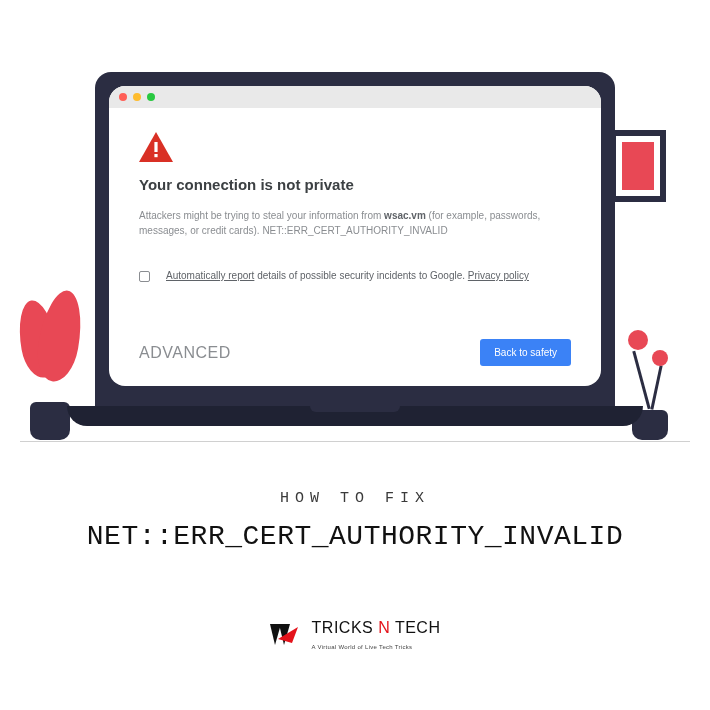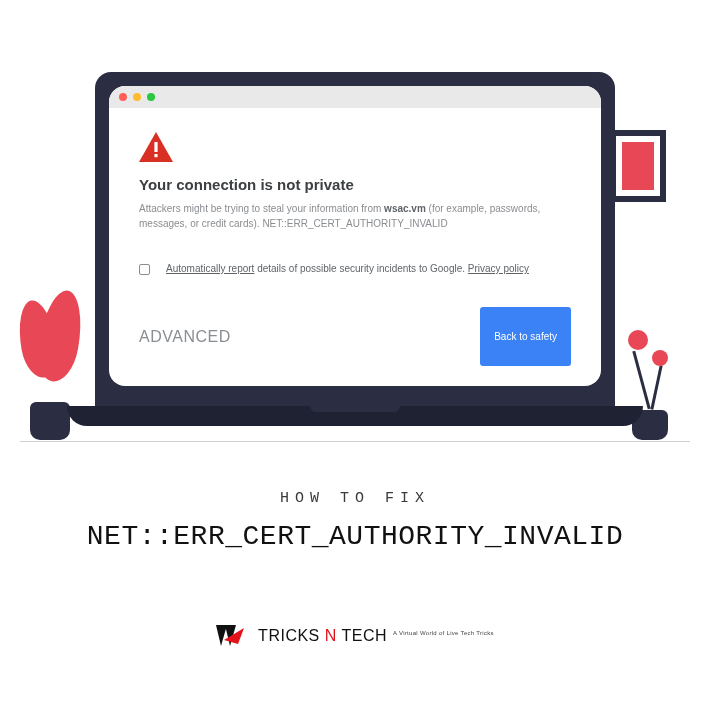--- a/index.html
+++ b/index.html
@@ -154,21 +154,21 @@
     position: relative;
   }
   .warn-icon svg { display:block; }
   .headline {
     color: #3c4043;
     font-size: 15px;
     font-weight: 600;
     margin-top: 14px;
   }
   .desc {
-    margin-top: 8px;
+    margin-top: 15px;
     line-height: 1.5;
     color: #8a8d91;
   }
   .desc .strong { color:#5f6368; font-weight:600; }
   .report-row {
     margin-top: 32px;
     display: flex;
     align-items: flex-start;
     gap: 16px;
   }
@@ -191,21 +191,21 @@
   }
   .advanced {
     color: #8a8d91;
     font-size: 16px;
     letter-spacing: 0.5px;
   }
   .safety-btn {
     background: #3b82f6;
     color: #fff;
     font-size: 10px;
-    padding: 24px 14px;
+    padding: 8px 14px;
     border-radius: 3px;
   }
   
   .ground {
     position: absolute;
     left: 20px; right: 20px;
     bottom: 268px;
     height: 1px;
     background: #d0d0d0;
   }
@@ -239,21 +239,21 @@
     justify-content: center;
     align-items: center;
     gap: 8px;
   }
   .logo-mark {
     width: 34px; height: 28px;
     position: relative;
   }
   .brand-text {
     display: flex;
-    flex-direction: row;
+    flex-direction: column;
     line-height: 1;
     gap: 6px;
   }
   .brand-main {
     font-family: Impact, "Arial Black", sans-serif;
     font-size: 16px;
     letter-spacing: 0.5px;
     color: #111;
   }
   .brand-main .n { color: #e4131b; }

